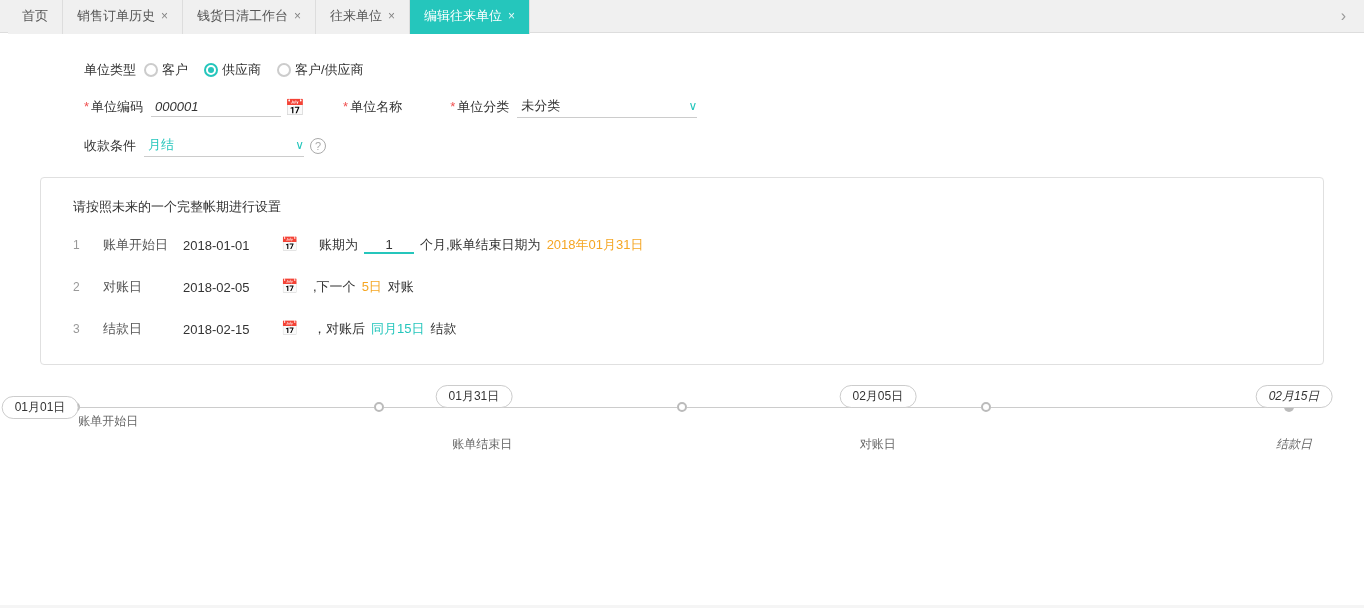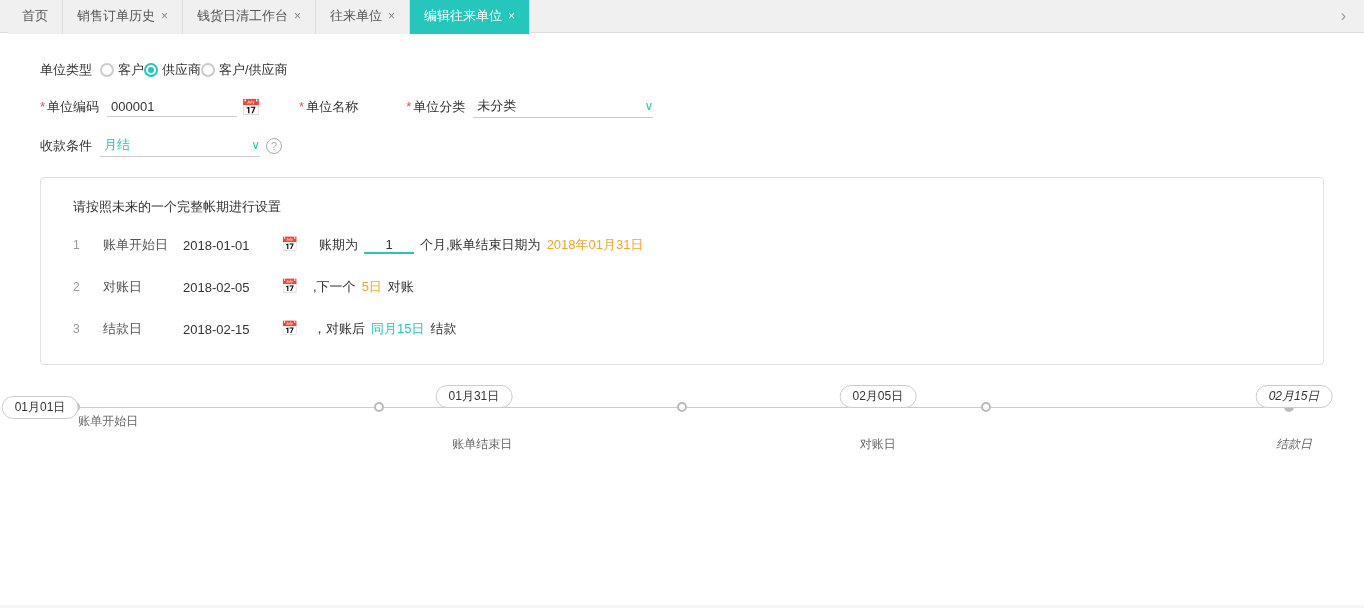--- a/index.html
+++ b/index.html
@@ -52,36 +52,38 @@
       background: #fff;
       padding: 20px 40px 30px 40px;
       min-height: calc(608px - 36px);
     }
 
     
     .form-row {
       display: flex;
       align-items: center;
       margin-bottom: 18px;
+      margin-left: 44px;
     }
     .form-label {
       color: #333;
       margin-right: 8px;
       font-size: 13px;
       white-space: nowrap;
     }
     .required-star {
       color: #f05050;
       margin-right: 2px;
     }
 
     
     .radio-group {
       display: flex;
       align-items: flex-end;
+      gap: 16px;
     }
     .radio-item {
       display: flex;
       align-items: center;
       cursor: pointer;
       gap: 4px;
     }
     .radio-circle {
       width: 14px;
       height: 14px;
@@ -274,21 +276,21 @@
         <div class="radio-circle"></div>
         <span>客户/供应商</span>
       </div>
     </div>
   </div>
 
   <div class="form-row" style="margin-bottom:16px;">
     <div class="field-group">
       <span class="required-star">*</span>
       <span class="form-label">单位编码</span>
-      <input class="input-field" type="text" value="000001" style="width: 130px;">
+      <input class="input-field" type="text" value="000001" style="width: 130px; font-style: italic;">
       <span class="cal-icon" style="color:#25c6bc; font-size:16px;">📅</span>
     </div>
     <div class="field-group">
       <span class="required-star">*</span>
       <span class="form-label">单位名称</span>
     </div>
     <div class="field-group">
       <span class="required-star">*</span>
       <span class="form-label">单位分类</span>
       <div class="dropdown-wrap dropdown-wide">

